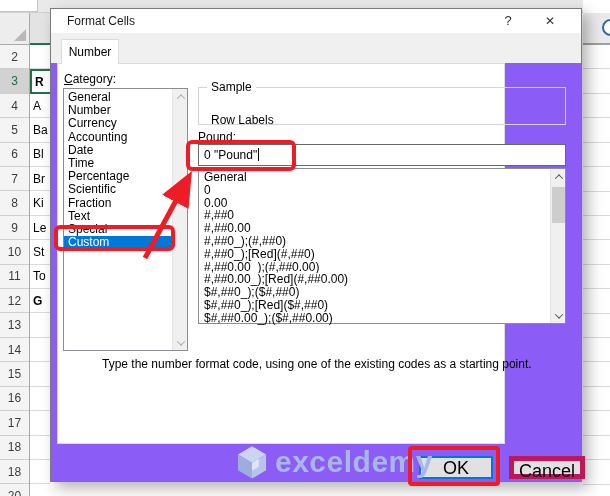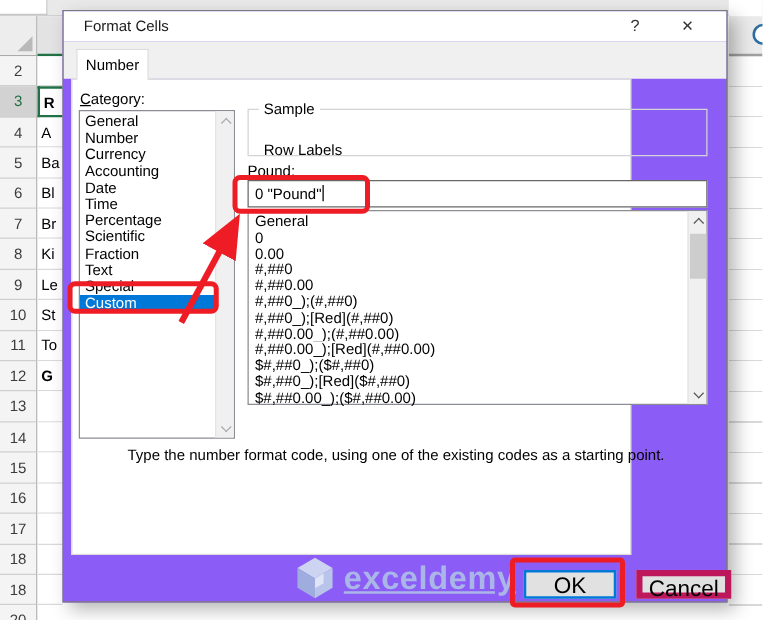--- a/index.html
+++ b/index.html
@@ -71,21 +71,21 @@
 
   .help-text { position:absolute; left:7px; top:293px; width:502px; font-size:12px;margin-left:37px; }
 
   .btn { position:absolute; top:447px; height:23px; background:#e1e1e1; text-align:center; line-height:21px; font-size:18px; }
   .btn-ok { left:368px; width:74px; border:2px solid #0078d7; }
   .btn-cancel { left:458px; width:76px; border:5px solid #be185d; }
 
   
   .watermark { position:absolute; left:234px; top:444px; display:flex; align-items:center; gap:5px; z-index:5; }
   .wm-text { display:flex; flex-direction:column; align-items:center; }
-  .wm-brand { font-size:26px; font-weight:bold; color:#aab6e8; letter-spacing:.5px; line-height:24px;text-decoration:underline; }
+  .wm-brand { font-size:30px; font-weight:bold; color:#aab6e8; letter-spacing:.5px; line-height:24px; }
   .wm-tagline { font-size:8.5px; color:#c8c8c8; letter-spacing:3px; margin-top:1px; }
 
   
   .ann { position:absolute; border:4px solid #ee1c25; border-radius:6px; z-index:8; pointer-events:none; }
   .ann-custom { left:54px; top:225px; width:121px; height:26px; }
   .ann-type { left:186px; top:140px; width:110px; height:31px; }
   .ann-ok { left:408px; top:446px; width:92px; height:40px; border-radius:4px; }
   .arrow-layer { position:absolute; inset:0; z-index:8; pointer-events:none; }
 </style>
 </head>

